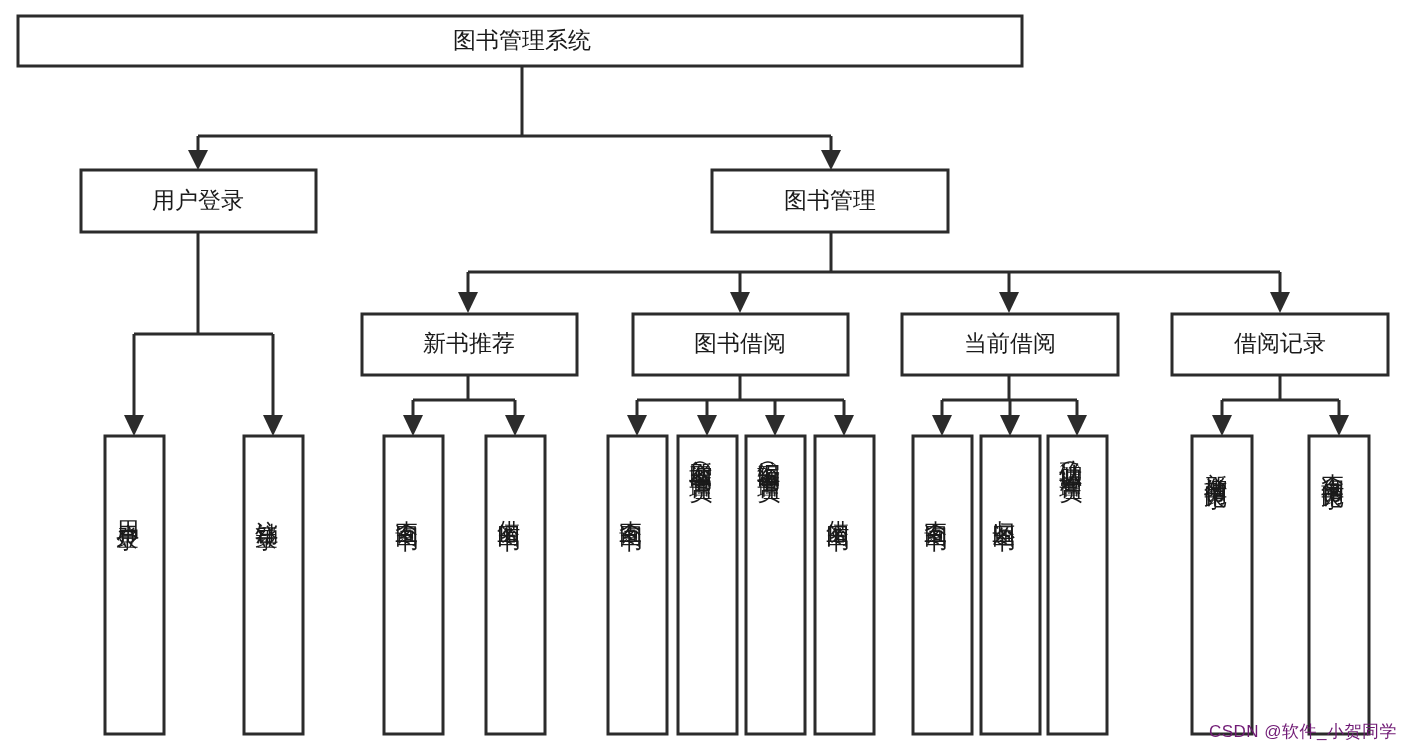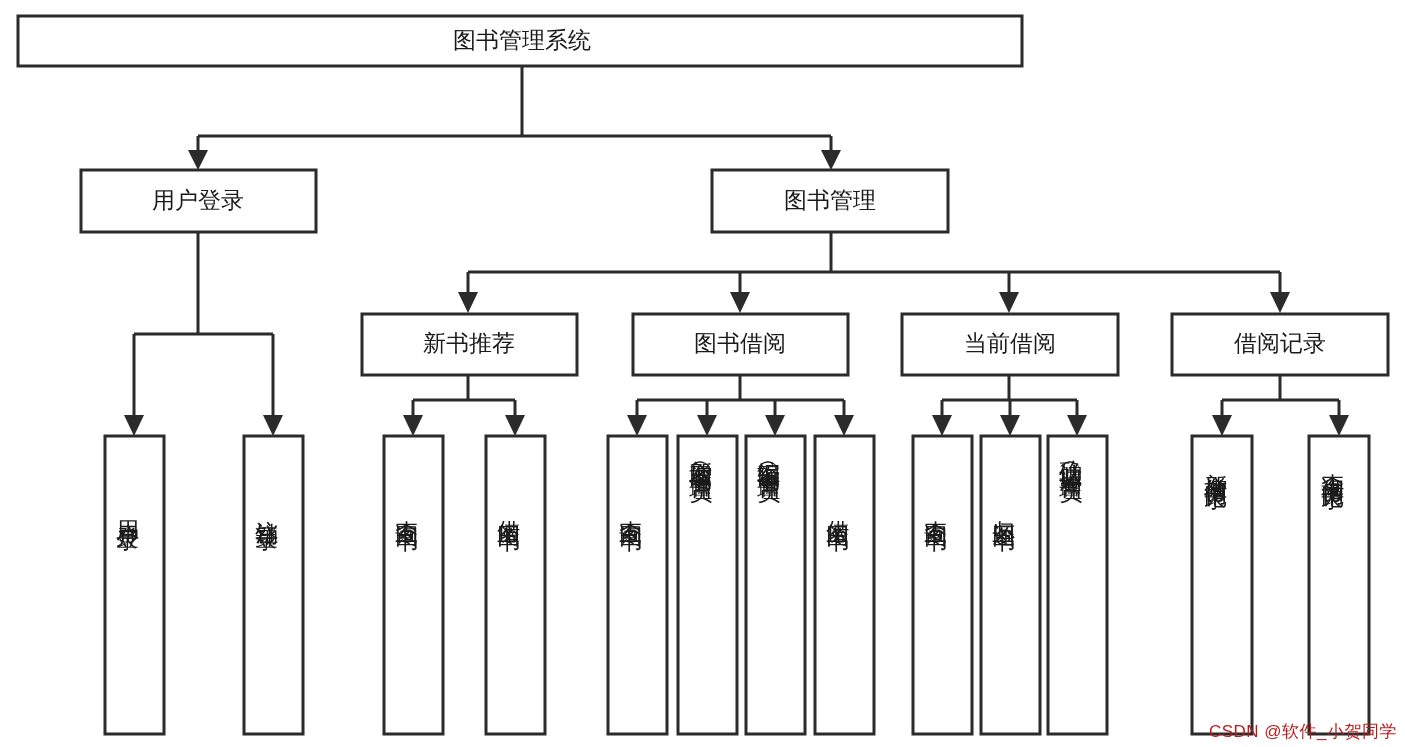--- a/index.html
+++ b/index.html
@@ -61,21 +61,21 @@
     color: #1a1a1a;
     white-space: nowrap;
     pointer-events: none;
   }
   .watermark {
     position: absolute;
     right: 8px;
     bottom: 4px;
     font-family: "Liberation Sans", "DejaVu Sans", sans-serif;
     font-size: 17px;
-    color: #b91c1c;
+    color: #701a75;
     white-space: nowrap;
     letter-spacing: 0.5px;
   }
 </style>
 </head>
 <body>
 
 <div id="diagram-root">
 
   <svg id="flow-svg" viewBox="0 0 1405 747">

